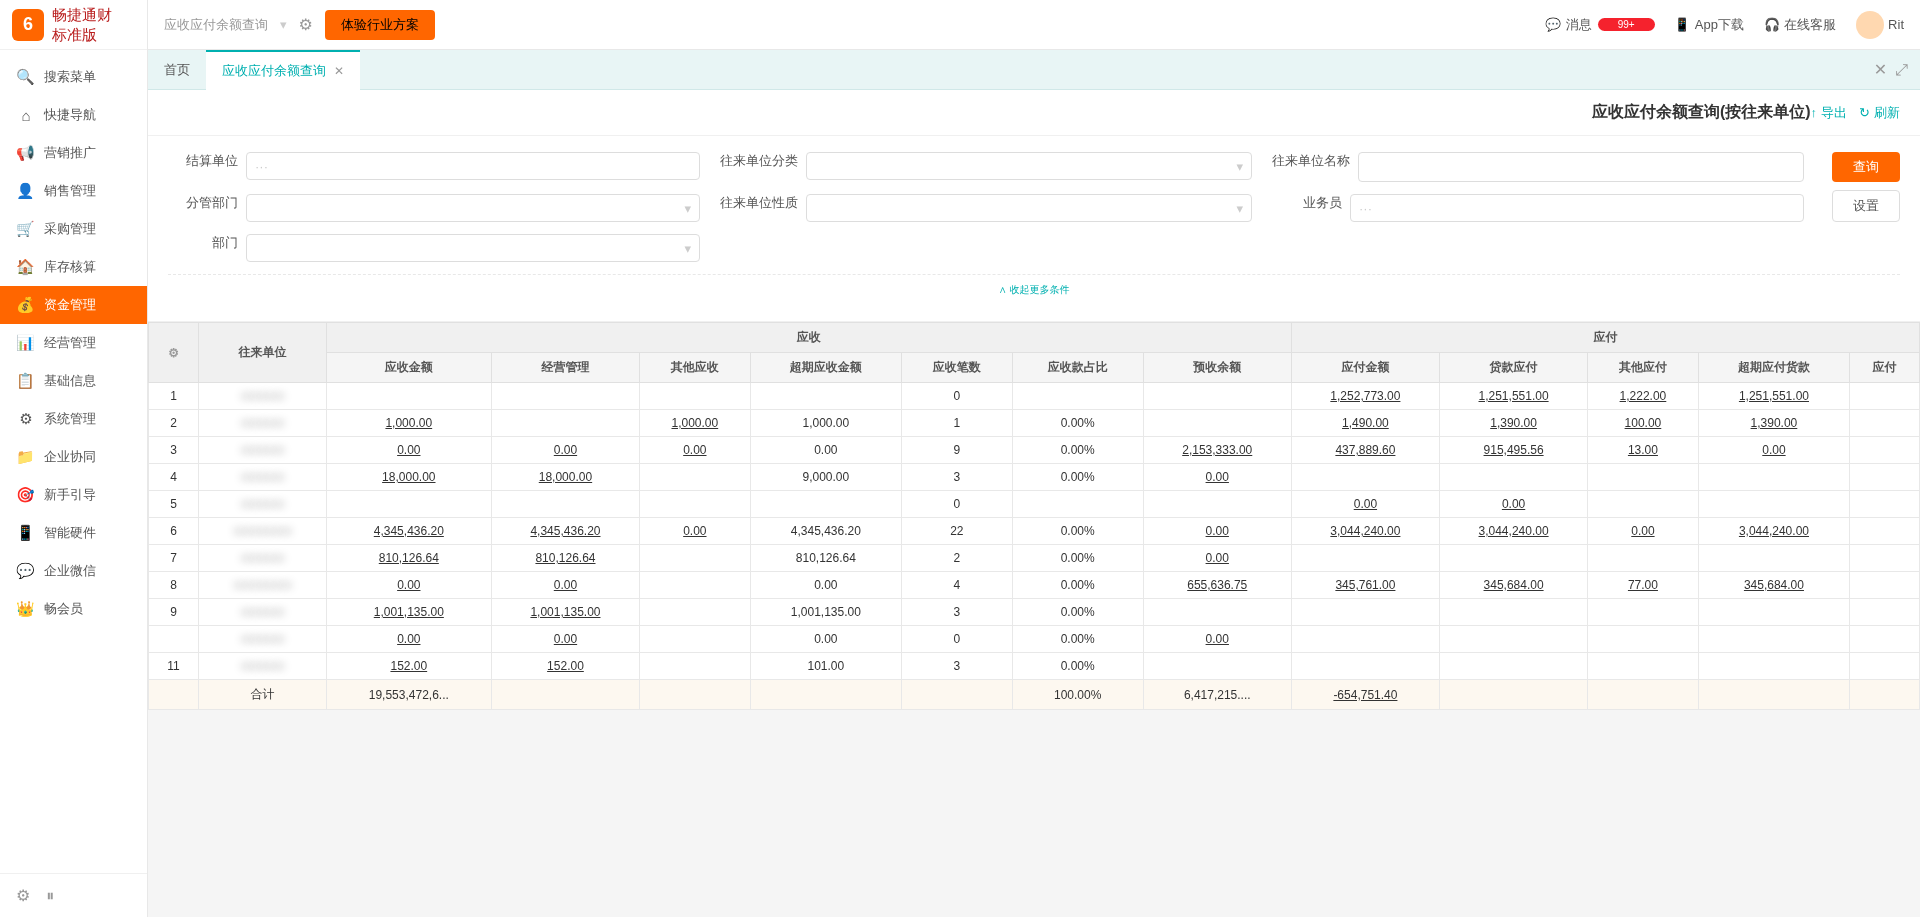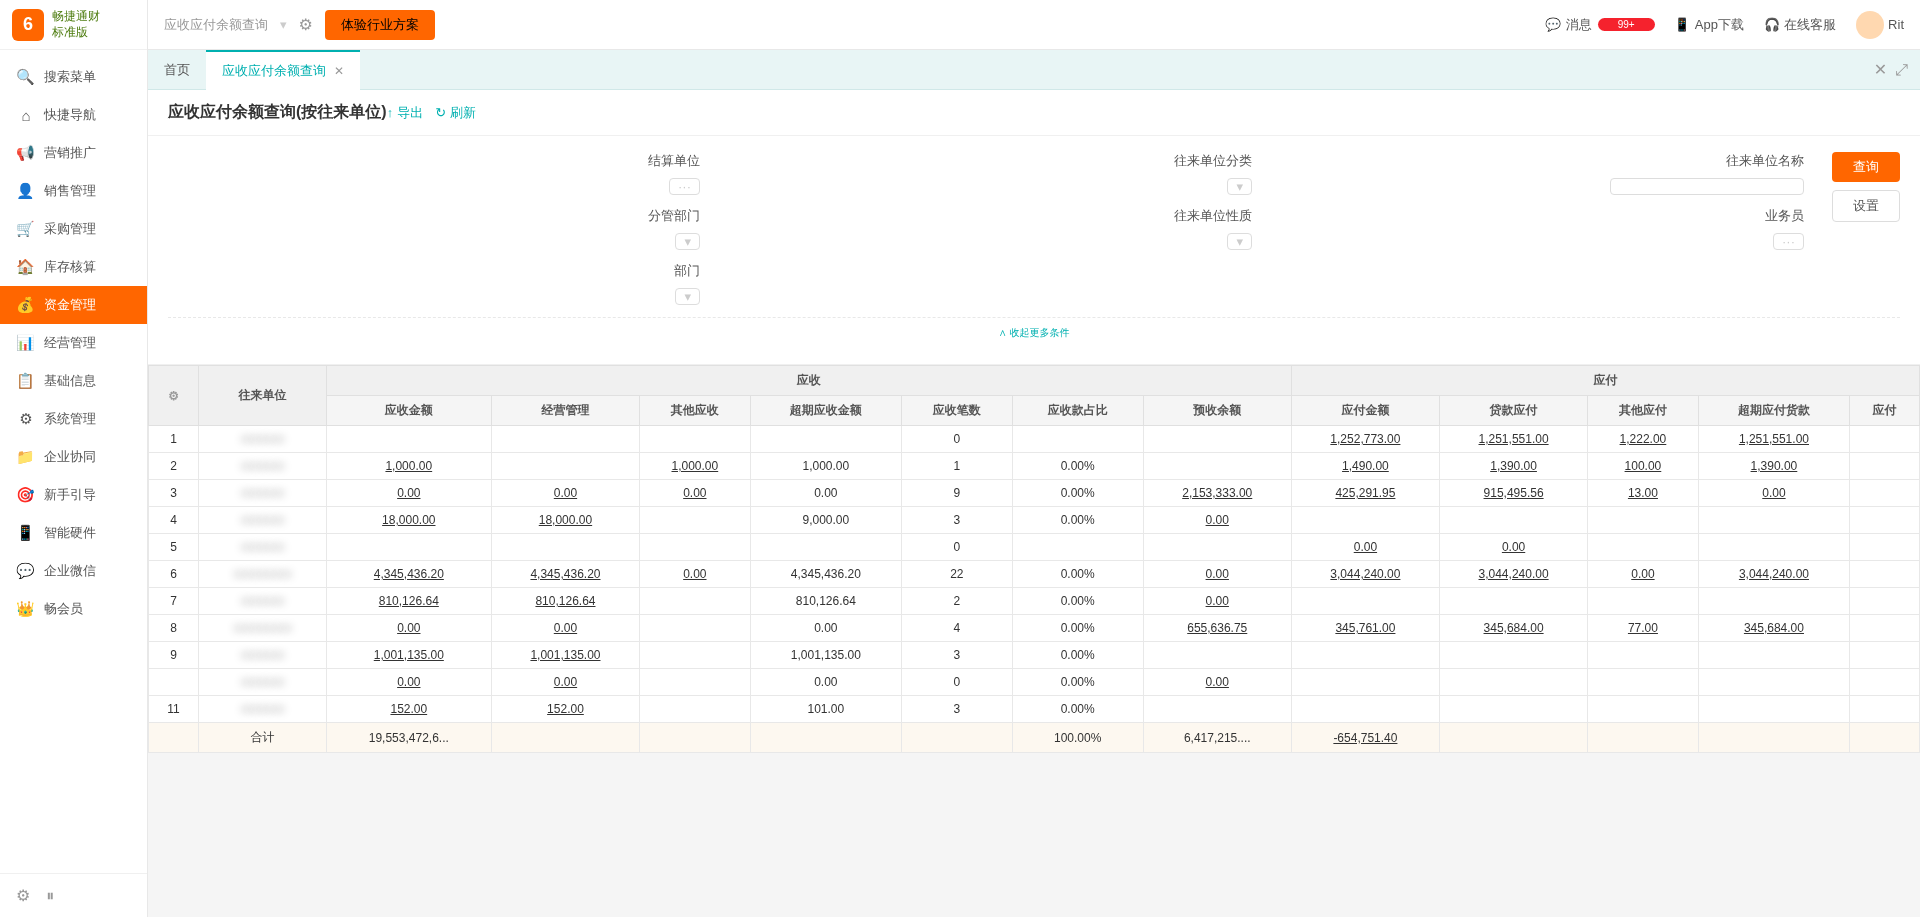--- a/index.html
+++ b/index.html
@@ -14,21 +14,21 @@
     }
     .sidebar-logo {
       height: 50px; display: flex; align-items: center; padding: 0 12px;
       background: #fff; border-bottom: 1px solid #f0f0f0;
     }
     .logo-icon {
       width: 32px; height: 32px; background: #ff6600; border-radius: 6px;
       display: flex; align-items: center; justify-content: center;
       color: #fff; font-size: 18px; font-weight: bold; margin-right: 8px;
     }
-    .logo-text { font-size: 12px; color: #4d7c0f; line-height: 1.3; }
+    .logo-text { font-size: 15px; color: #b91c1c; line-height: 1.3; }
     .sidebar-nav { flex: 1; overflow-y: auto; padding: 8px 0; }
     .nav-item {
       display: flex; align-items: center; padding: 10px 16px;
       cursor: pointer; color: #555; font-size: 13px;
       transition: background 0.2s;
     }
     .nav-item.active { background: #ff6600; color: #fff; border-radius: 0; }
     .nav-item .nav-icon { width: 20px; margin-right: 8px; text-align: center; font-size: 15px; }
     .sidebar-footer {
       padding: 12px 16px; border-top: 1px solid #f0f0f0;
@@ -78,21 +78,21 @@
     .tabbar-actions { margin-left: auto; display: flex; align-items: center; gap: 8px; padding-right: 12px; }
     .tabbar-icon-btn { background: none; border: none; color: #999; font-size: 16px; cursor: pointer; }
 
     
     .main {
       position: fixed; left: 148px; top: 90px; right: 0; bottom: 0;
       overflow: auto; background: #f5f5f5;
     }
     .page-header {
       background: #fff; padding: 12px 20px; display: flex;
-      align-items: center; justify-content: flex-start;
+      align-items: center; justify-content: flex-end;
       border-bottom: 1px solid #f0f0f0;
     }
     .page-title { font-size: 16px; font-weight: 600; color: #333; }
     .page-actions { display: flex; gap: 12px; }
     .action-btn {
       display: flex; align-items: center; gap: 4px;
       color: #00b0b0; font-size: 13px; cursor: pointer; background: none; border: none;
     }
 
     
@@ -174,21 +174,21 @@
     .filter-main-layout {
       display: flex; align-items: flex-start;
     }
     .filter-left {
       width: 190px; flex-shrink: 0;
     }
     .filter-right {
       flex: 1; display: flex; align-items: flex-start; gap: 12px;
     }
     .filter-fields { flex: 1; display: grid; grid-template-columns: 1fr 1fr 1fr; gap: 12px 20px; }
-    .field-row { display: flex; align-items: flex-end; gap: 8px; flex-direction: column; }
+    .field-row { display: flex; align-items: flex-start; gap: 8px; }
     .field-label { min-width: 70px; color: #555; font-size: 13px; text-align: right; }
     .field-input {
       flex: 1; height: 28px; border: 1px solid #ddd; border-radius: 4px;
       display: flex; align-items: center; padding: 0 8px; background: #fff;
       justify-content: space-between; cursor: pointer; font-size: 13px; color: #999;
     }
   </style>
 </head>
 <body>
 
@@ -454,21 +454,21 @@
           <tr>
       <td class="num-row">3</td>
       <td><span class="blurred">■■■■■■</span></td>
       <td class="link-cell">0.00</td>
       <td class="link-cell">0.00</td>
       <td class="link-cell">0.00</td>
       <td>0.00</td>
       <td>9</td>
       <td>0.00%</td>
       <td class="link-cell">2,153,333.00</td>
-      <td class="link-cell">425,291.95</td>
+      <td class="link-cell">437,889.60</td>
       <td class="link-cell">915,495.56</td>
       <td class="link-cell">13.00</td>
       <td class="link-cell">0.00</td>
       <td></td>
     </tr>
           <tr>
       <td class="num-row">4</td>
       <td><span class="blurred">■■■■■■</span></td>
       <td class="link-cell">18,000.00</td>
       <td class="link-cell">18,000.00</td>

